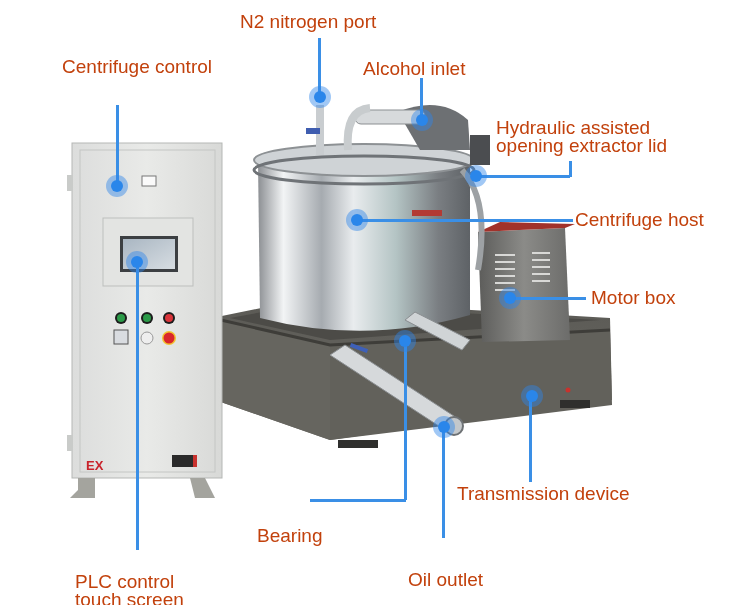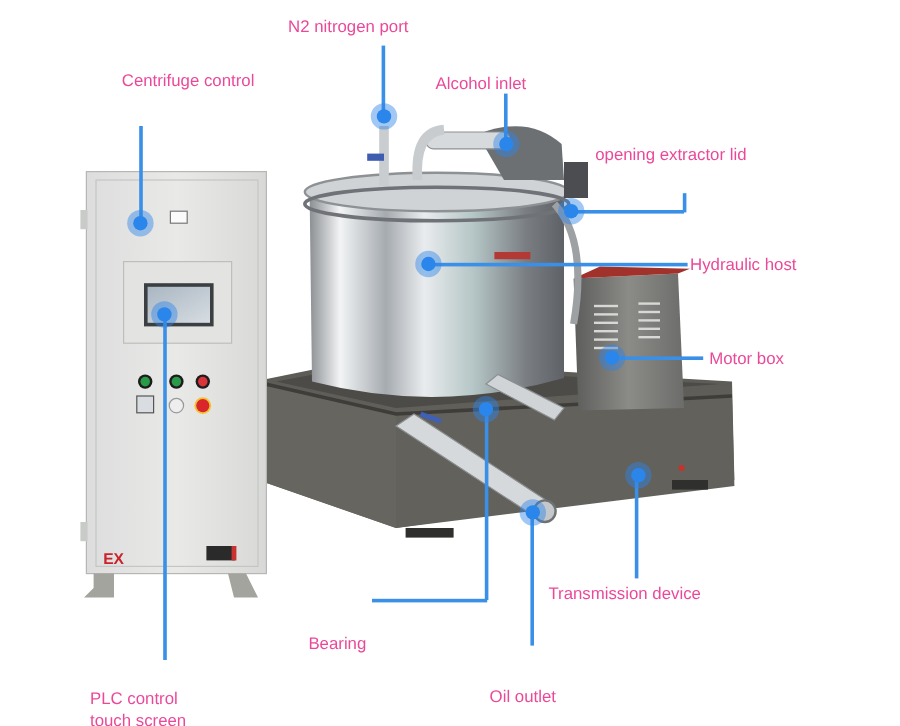--- a/index.html
+++ b/index.html
@@ -2,21 +2,21 @@
 <html><head>
 <meta charset="utf-8">
 <style>
   * { box-sizing: border-box; margin: 0; padding: 0; }
   html, body { width: 750px; height: 605px; background: #ffffff; overflow: hidden; }
   body { position: relative; font-family: "Liberation Sans", "DejaVu Sans", sans-serif; color: #111; }
 
   .stage { position: absolute; left: 0; top: 0; width: 750px; height: 605px; }
   svg.art { position: absolute; left: 0; top: 0; width: 750px; height: 605px; }
 
-  .label { position: absolute; font-size: 14px; line-height: 20px; color: #ec4899; white-space: nowrap; }
+  .label { position: absolute; font-size: 19px; line-height: 20px; color: #c2410c; white-space: nowrap; }
   .label.center { text-align: right; }
   .label.tight { line-height: 18px; }
 
   .dot { position: absolute; width: 22px; height: 22px; margin-left: -11px; margin-top: -11px;
          border-radius: 50%; background: rgba(46,134,232,0.45); }
   .dot::after { content: ""; position: absolute; left: 5px; top: 5px; width: 12px; height: 12px;
          border-radius: 50%; background: #2a86ea; }
 
   .line { position: absolute; background: #3a8fe6; }
   .vline { width: 3px; margin-left: -1.5px; }
@@ -173,25 +173,26 @@
 
   <div class="label" style="left:240px; top:12px;">
     <div>N2 nitrogen port</div>
   </div>
 
   <div class="label" style="left:363px; top:59px;">
     <div>Alcohol inlet</div>
   </div>
 
   <div class="label tight" style="left:496px; top:119px;">
+    <div>Hydraulic assisted</div>
     <div>opening extractor lid</div>
   </div>
 
   <div class="label" style="left:575px; top:210px;">
-    <div>Hydraulic host</div>
+    <div>Centrifuge host</div>
   </div>
 
   <div class="label" style="left:591px; top:288px;">
     <div>Motor box</div>
   </div>
 
   <div class="label" style="left:457px; top:484px;">
     <div>Transmission device</div>
   </div>
 

